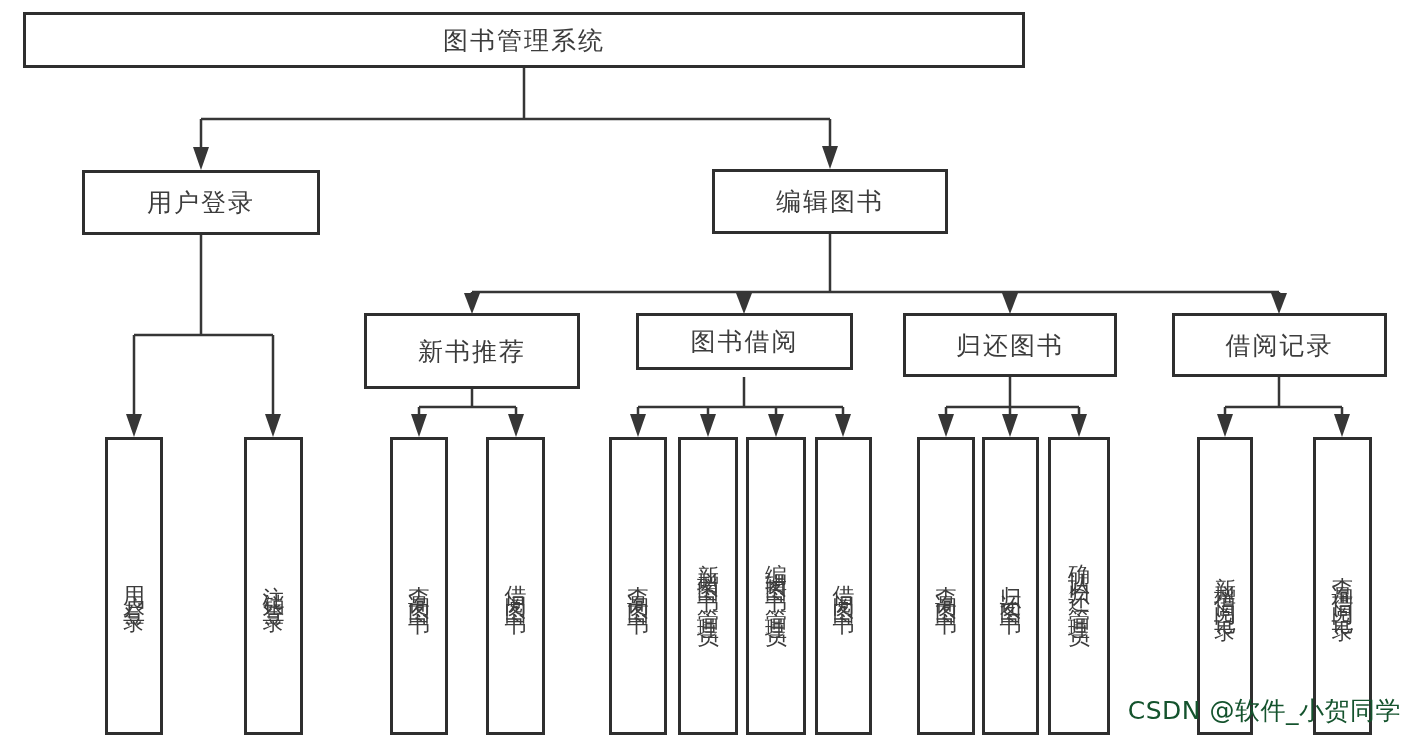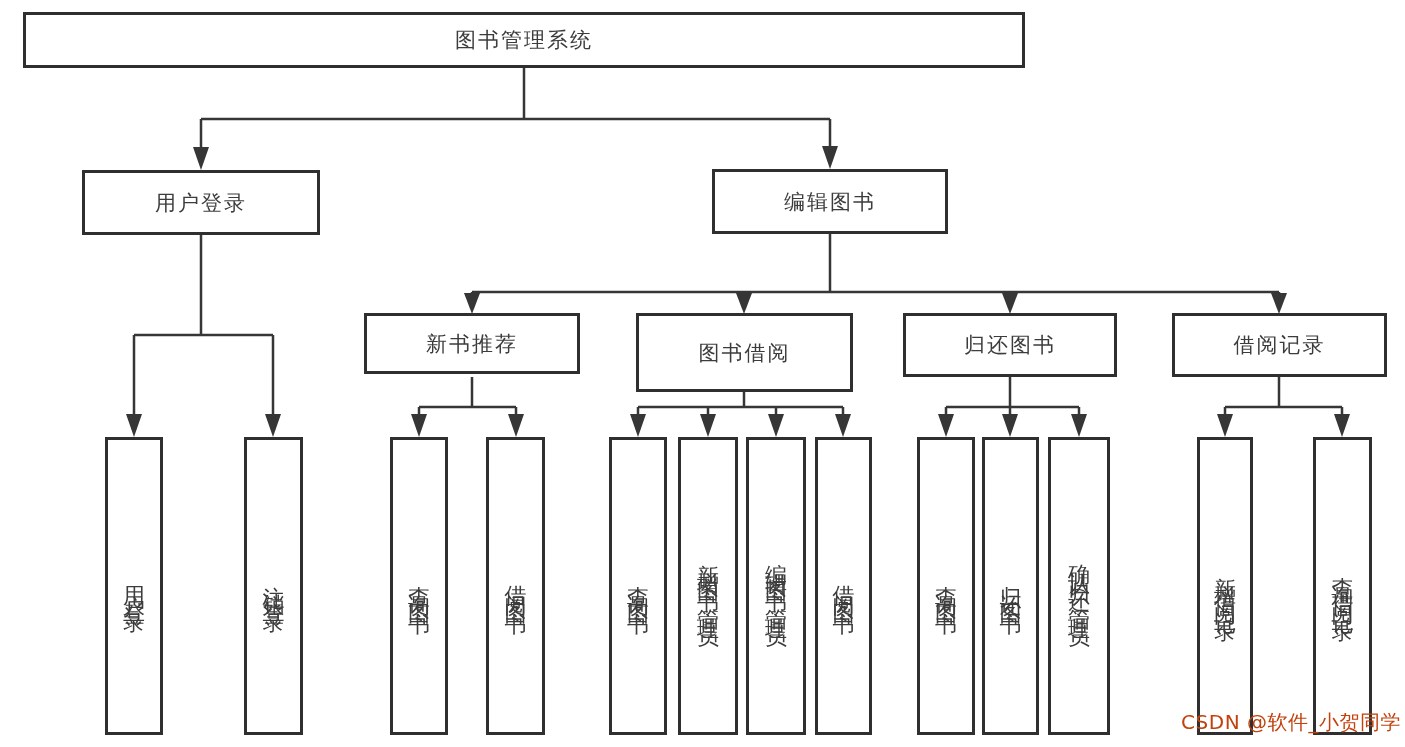--- a/index.html
+++ b/index.html
@@ -21,60 +21,60 @@
     position: absolute;
     background: #ffffff;
     border: 3px solid #2f2f2f;
     box-sizing: border-box;
     display: flex;
     align-items: center;
     justify-content: center;
     color: #3c3c3c;
     z-index: 2;
   }
-  .node { font-size: 21px; letter-spacing: 2px; }
+  .node { font-size: 25px; letter-spacing: 2px; }
   .leaf { top: 437px; height: 298px; }
   .vtext {
     writing-mode: vertical-rl;
     text-orientation: mixed;
     font-size: 22px;
     letter-spacing: 9px;
     line-height: 1;
     color: #3c3c3c;
     white-space: nowrap;
   }
   
   #n-root  { left: 23px;   top: 12px;  width: 1002px; height: 56px; }
   #n-login { left: 82px;   top: 170px; width: 238px;  height: 65px; }
   #n-mgmt  { left: 712px;  top: 169px; width: 236px;  height: 65px; }
-  #n-nbr   { left: 364px;  top: 313px; width: 216px;  height: 61px; }
-  #n-bb    { left: 636px;  top: 313px; width: 217px;  height: 79px; }
+  #n-nbr   { left: 364px;  top: 313px; width: 216px;  height: 76px; }
+  #n-bb    { left: 636px;  top: 313px; width: 217px;  height: 57px; }
   #n-cb    { left: 903px;  top: 313px; width: 214px;  height: 64px; }
   #n-br    { left: 1172px; top: 313px; width: 215px;  height: 64px; }
   
   #l-login  { left: 105px;  width: 58px; }
   #l-logout { left: 244px;  width: 59px; }
   #l-q1     { left: 390px;  width: 58px; }
   #l-b1     { left: 486px;  width: 59px; }
   #l-q2     { left: 609px;  width: 58px; }
   #l-add    { left: 678px;  width: 60px; }
   #l-edit   { left: 746px;  width: 60px; }
   #l-b2     { left: 815px;  width: 57px; }
   #l-q3     { left: 917px;  width: 58px; }
   #l-ret    { left: 982px;  width: 57px; }
   #l-conf   { left: 1048px; width: 62px; }
   #l-addr   { left: 1197px; width: 56px; }
   #l-qr     { left: 1313px; width: 59px; }
   .watermark {
     position: absolute;
     right: 4px;
-    bottom: 11px;
-    font-size: 20px;
+    bottom: 20px;
+    font-size: 25px;
     letter-spacing: 0.5px;
-    color: #c2410c;
+    color: #14532d;
     z-index: 5;
   }
 </style>
 </head>
 <body>
 
 <div class="canvas">
 
   <svg class="connectors" viewBox="0 0 1405 747" xmlns="http://www.w3.org/2000/svg">
     <g stroke="#363636" stroke-width="2.5" fill="none">

